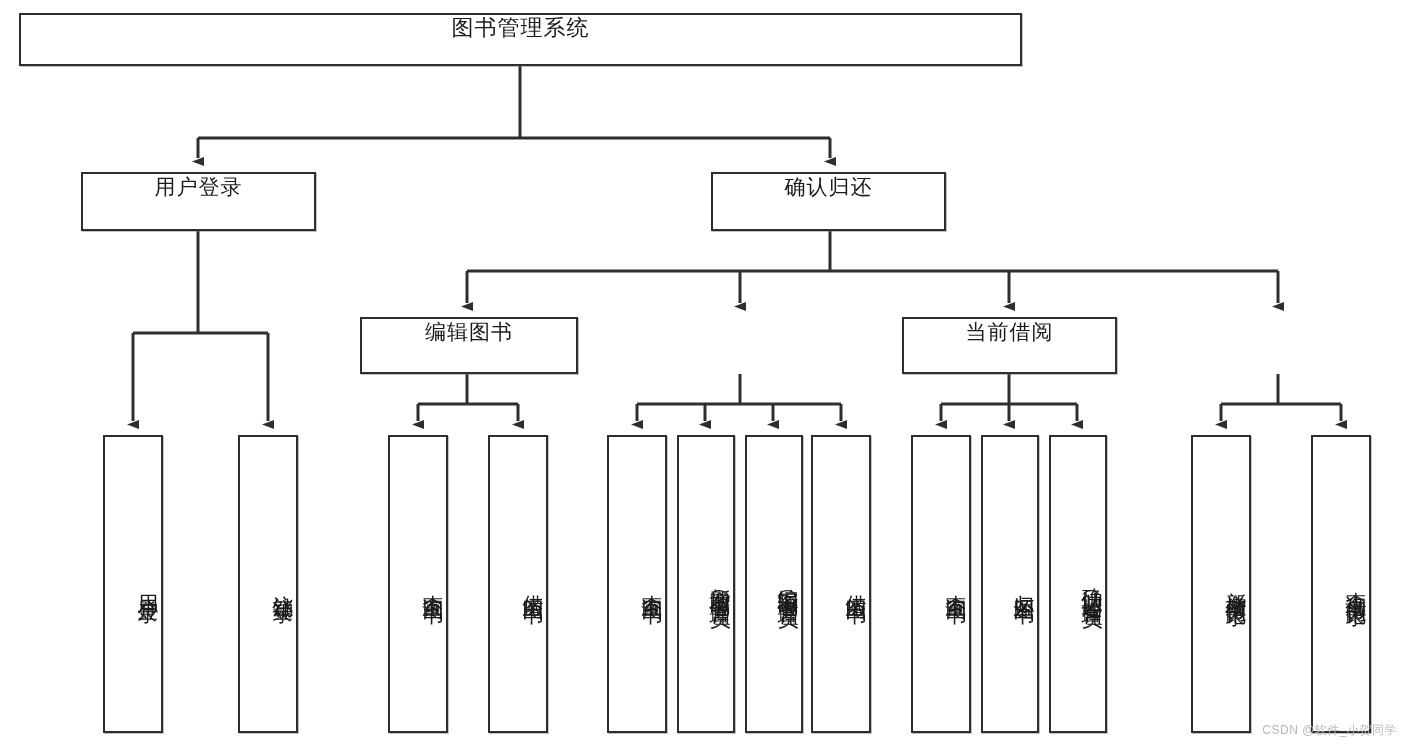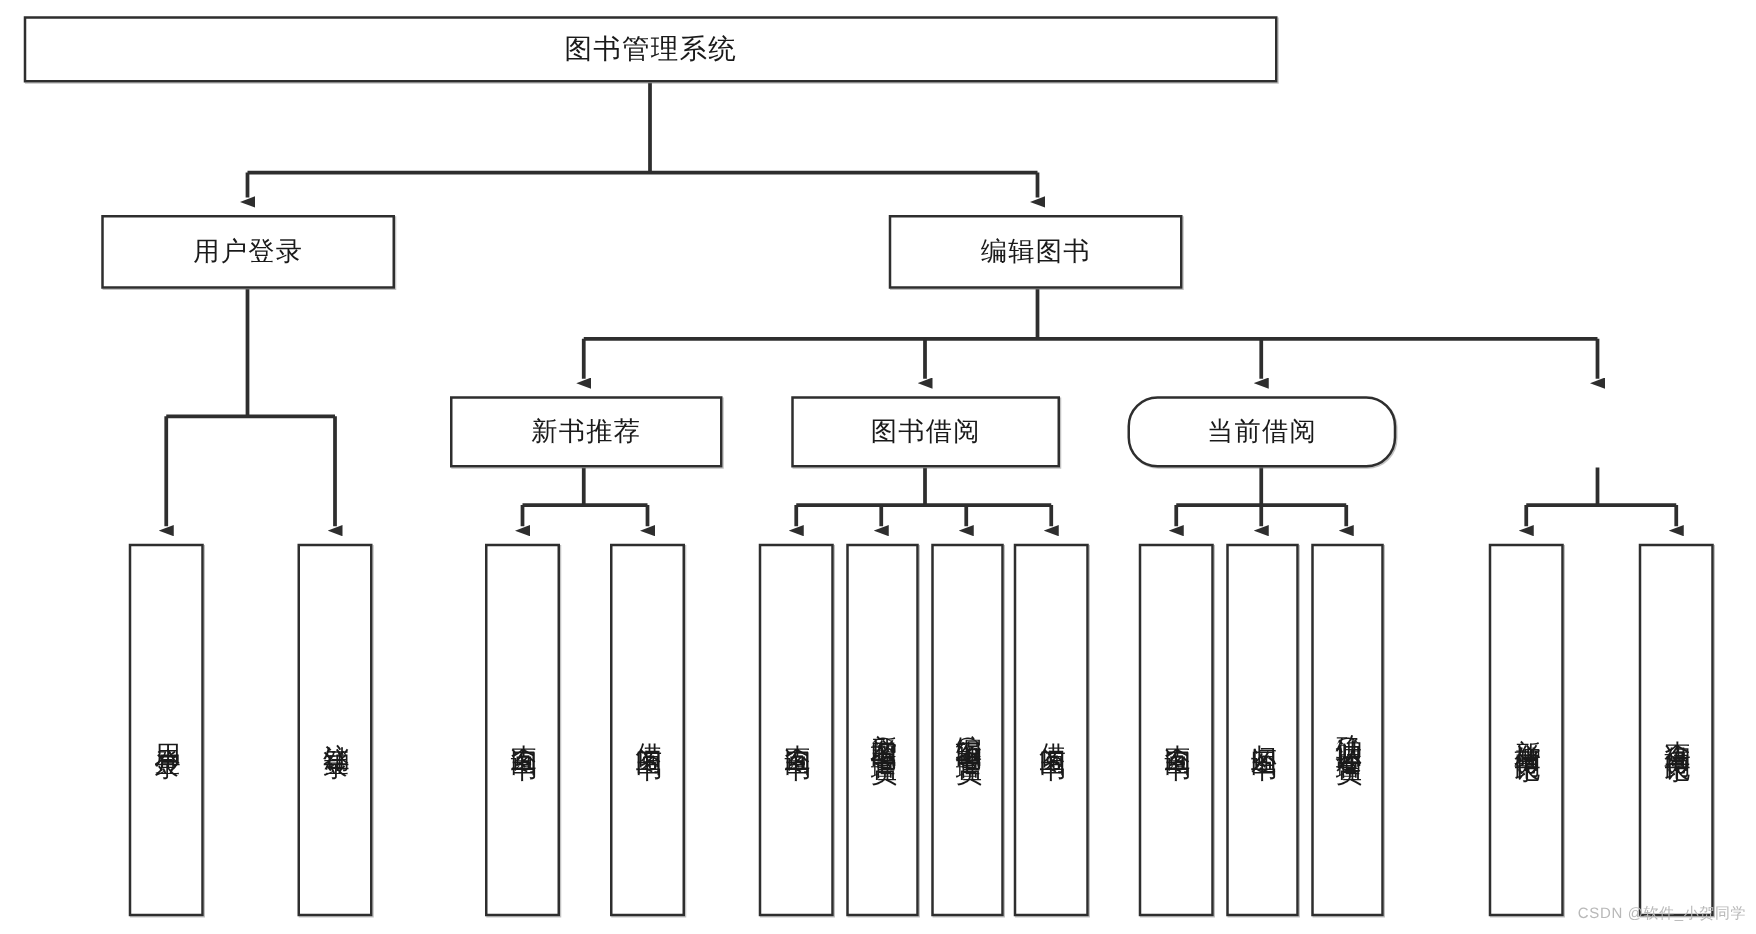--- a/index.html
+++ b/index.html
@@ -24,21 +24,20 @@
     width: 1405px;
     height: 747px;
     pointer-events: none;
   }
   .node {
     position: absolute;
     box-sizing: border-box;
     border: 2px solid #2e2e2e;
     background: #ffffff;
     display: flex;
-    align-items: center;
     justify-content: center;
     color: #1a1a1a;
     box-shadow: 1px 1px 0 rgba(120,120,120,0.45);
   }
   .node.h {
     font-size: 21px;
     letter-spacing: 1px;
     line-height: 1.2;
   }
   .node.root {
@@ -125,30 +124,27 @@
   </svg>
 
   <div class="node h root" style="left:19px; top:13px; width:1003px; height:53px;">
     <span>图书管理系统</span>
   </div>
 
   <div class="node h" style="left:81px; top:172px; width:235px; height:59px;">
     <span>用户登录</span>
   </div>
   <div class="node h" style="left:711px; top:172px; width:235px; height:59px;">
-    <span>编辑图书</span>
+    <span>确认归还</span>
   </div>
 
   <div class="node h" style="left:360px; top:317px; width:218px; height:57px;">
-    <span>新书推荐</span>
+    <span>编辑图书</span>
   </div>
-  <div class="node h" style="left:633px; top:317px; width:215px; height:57px;">
-    <span>图书借阅</span>
-  </div>
-  <div class="node h" style="left:902px; top:317px; width:215px; height:57px;border-radius:24px;">
+  <div class="node h" style="left:902px; top:317px; width:215px; height:57px;">
     <span>当前借阅</span>
   </div>
 
   <div class="node v" style="left:103px; top:435px; width:60px; height:298px;">
     <span class="vtext">用户登录</span>
   </div>
   <div class="node v" style="left:238px; top:435px; width:60px; height:298px;">
     <span class="vtext">注销登录</span>
   </div>
 

